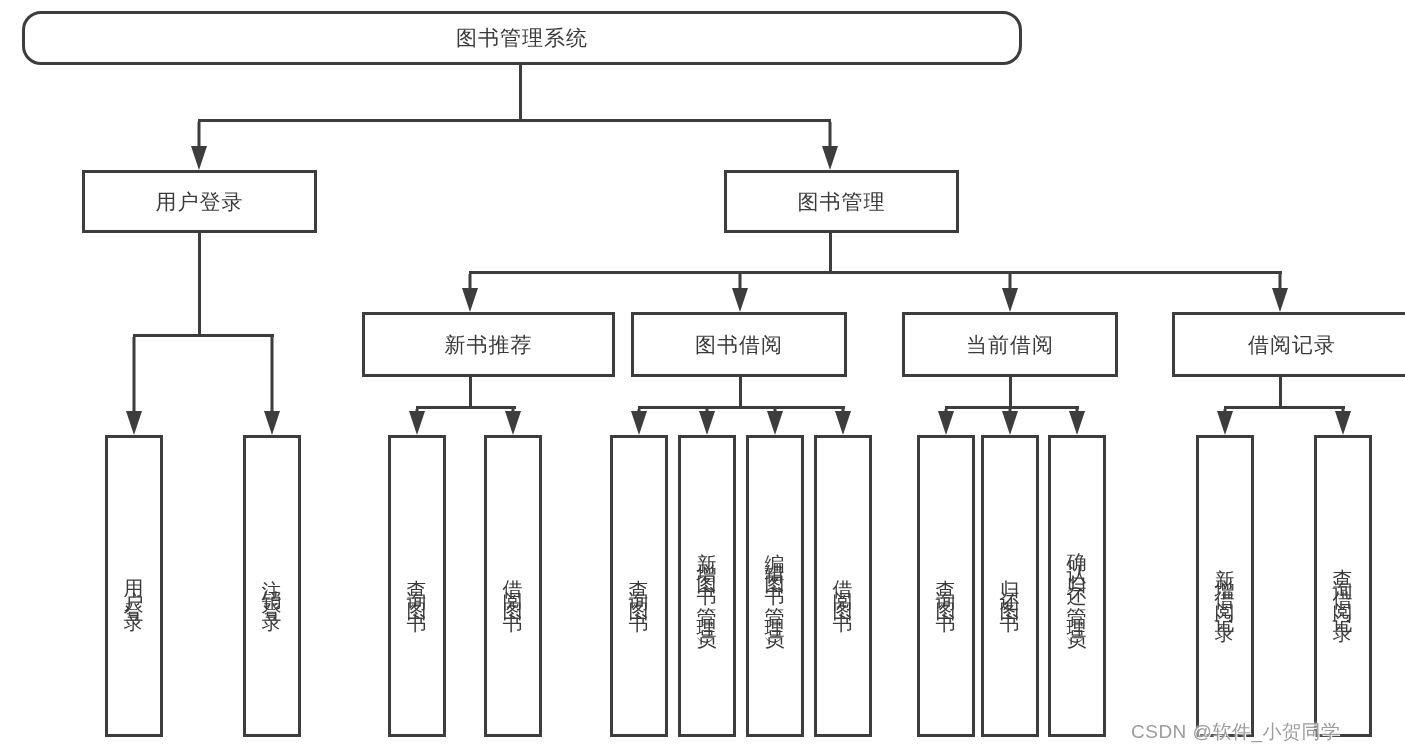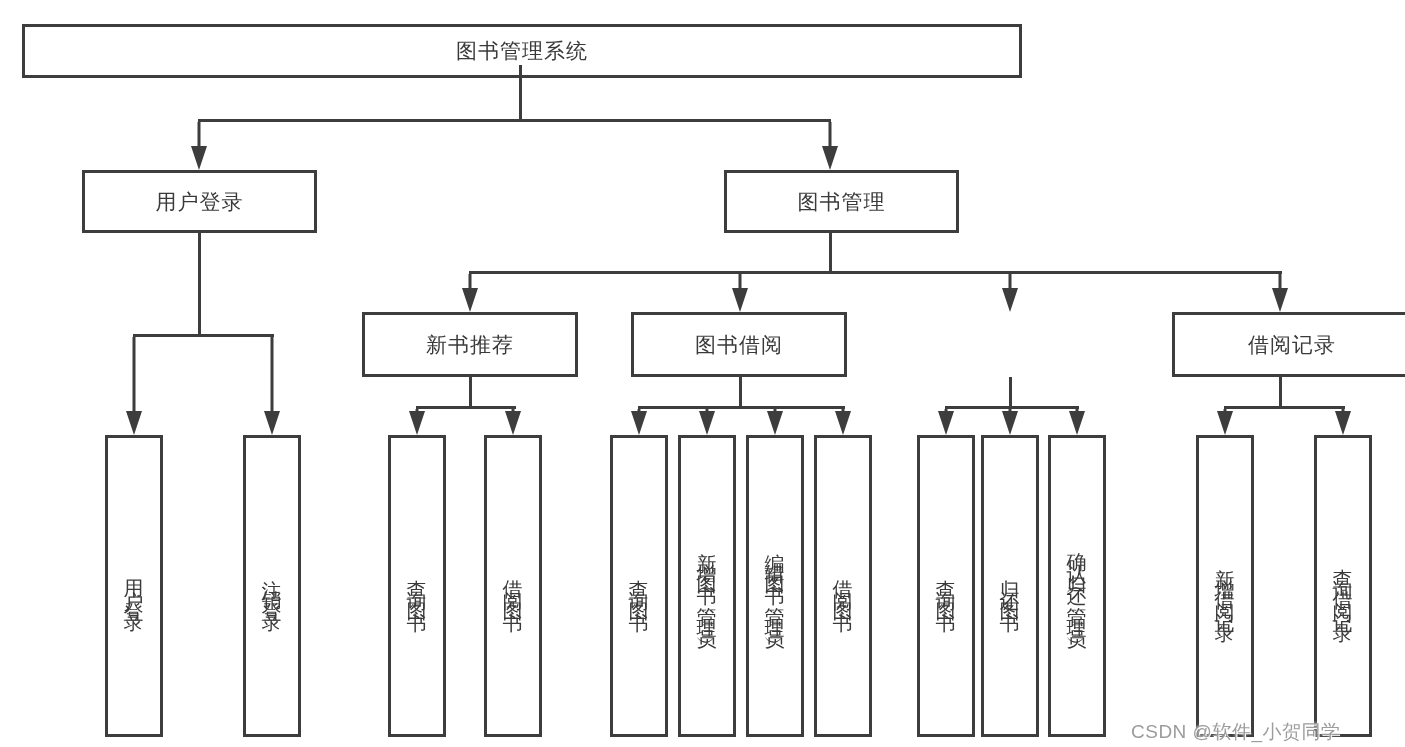--- a/index.html
+++ b/index.html
@@ -95,21 +95,21 @@
     color: var(--watermark);
     text-shadow: 0 0 3px #fff, 1px 1px 0 #fff;
     white-space: nowrap;
   }
 </style>
 </head>
 <body>
 
 <div id="canvas">
 
-  <div class="hnode" style="left:22px; top:24px; width:1000px; height:54px;">图书管理系统</div>
+  <div class="hnode" style="left:22px; top:11px; width:1000px; height:54px;border-radius:19px;">图书管理系统</div>
 
   <div class="vline" style="left:519px; top:65px; height:57px;"></div>
   <div class="hline" style="left:198px; top:119px; width:633px;"></div>
   <div class="arrow" style="left:191px; top:122px; height:48px;"></div>
   <div class="arrow" style="left:822px; top:122px; height:48px;"></div>
 
   <div class="hnode" style="left:82px; top:170px; width:235px; height:63px;">用户登录</div>
   <div class="hnode" style="left:712px; top:170px; width:235px; height:63px;margin-left:12px;">图书管理</div>
 
   <div class="vline" style="left:198px; top:233px; height:104px;"></div>
@@ -117,22 +117,23 @@
   <div class="arrow" style="left:126px; top:337px; height:98px;"></div>
   <div class="arrow" style="left:264px; top:337px; height:98px;"></div>
 
   <div class="vline" style="left:829px; top:233px; height:41px;"></div>
   <div class="hline" style="left:469px; top:271px; width:813px;"></div>
   <div class="arrow" style="left:462px; top:274px; height:38px;"></div>
   <div class="arrow" style="left:732px; top:274px; height:38px;"></div>
   <div class="arrow" style="left:1002px; top:274px; height:38px;"></div>
   <div class="arrow" style="left:1272px; top:274px; height:38px;"></div>
 
-  <div class="hnode" style="left:362px; top:312px; width:216px; height:65px;text-align:right;">新书推荐</div>
+  <div class="hnode" style="left:362px; top:312px; width:253px; height:65px;text-align:right;">新书推荐</div>
   <div class="hnode" style="left:631px; top:312px; width:216px; height:65px;">图书借阅</div>
+  <div class="hnode" style="left:902px; top:312px; width:216px; height:65px;">当前借阅</div>
   <div class="hnode" style="left:1172px; top:312px; width:240px; height:65px;">借阅记录</div>
 
   <div class="vline" style="left:469px; top:377px; height:32px;"></div>
   <div class="hline" style="left:416px; top:406px; width:100px;"></div>
   <div class="arrow" style="left:409px; top:409px; height:26px;"></div>
   <div class="arrow" style="left:505px; top:409px; height:26px;"></div>
 
   <div class="vline" style="left:739px; top:377px; height:32px;"></div>
   <div class="hline" style="left:638px; top:406px; width:207px;"></div>
   <div class="arrow" style="left:631px; top:409px; height:26px;"></div>

